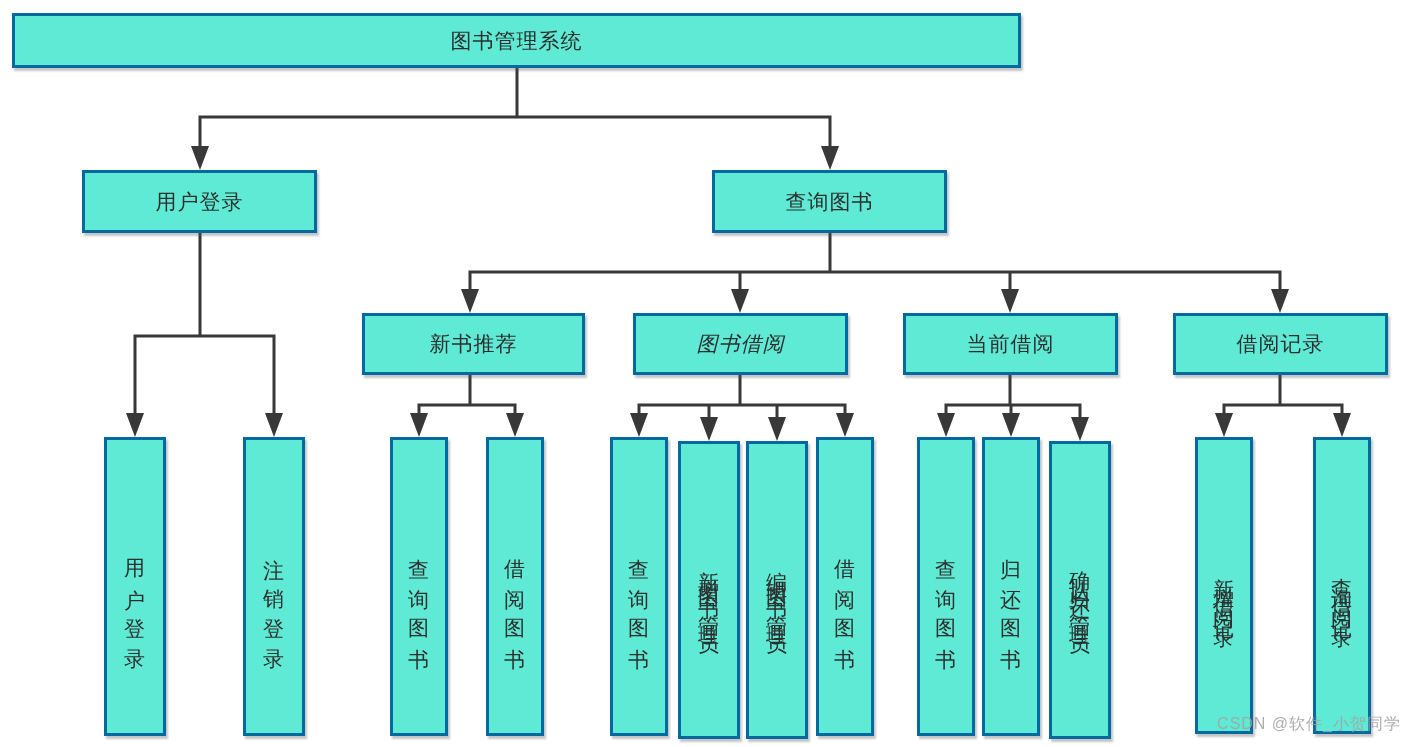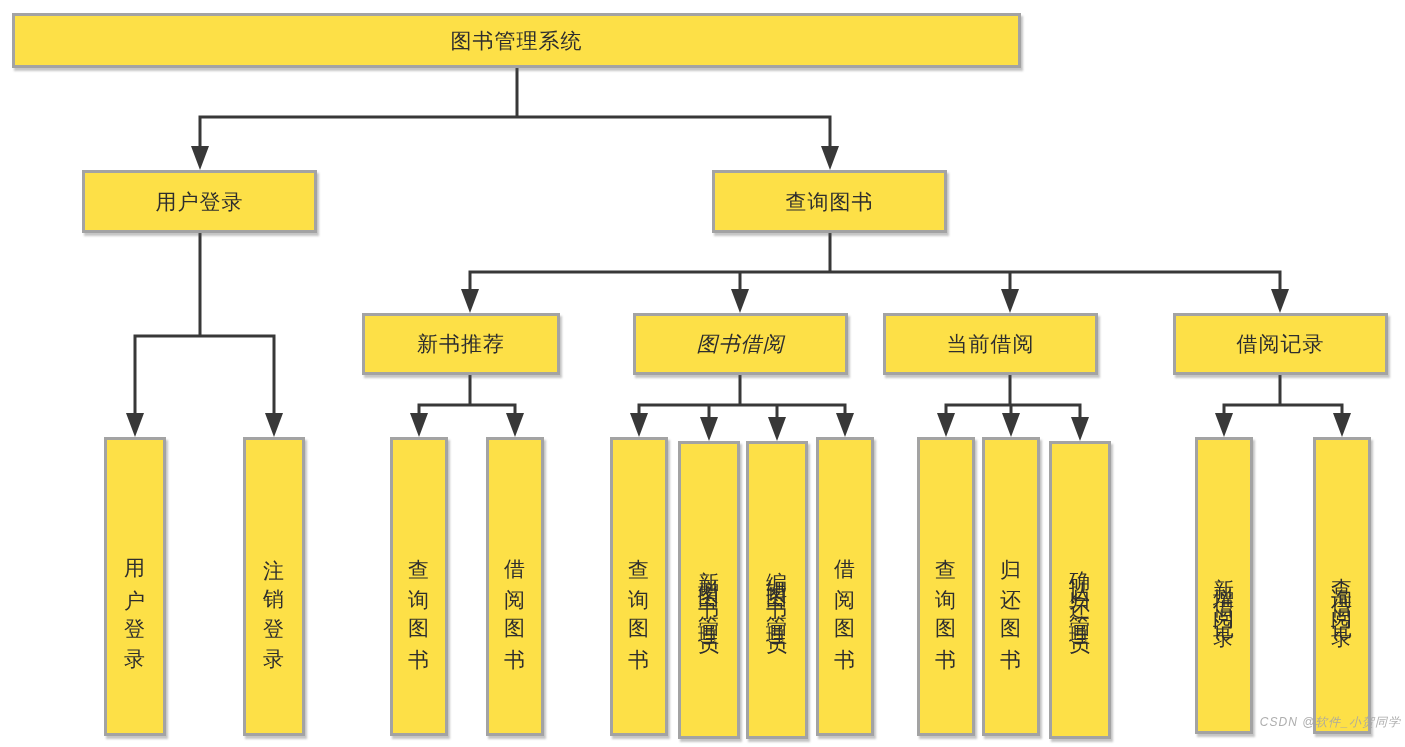--- a/index.html
+++ b/index.html
@@ -13,22 +13,22 @@
   }
   #connectors {
     position: absolute;
     left: 0; top: 0;
     width: 1405px; height: 747px;
     z-index: 1;
   }
   .box {
     position: absolute;
     box-sizing: border-box;
-    background: #fde047;
-    border: 3px solid #a3a3a3;
+    background: #5eead4;
+    border: 3px solid #0369a1;
     box-shadow: 2px 3px 2px rgba(90,90,90,0.35);
     display: flex;
     align-items: center;
     justify-content: center;
     color: #2e2e2e;
     z-index: 2;
   }
   .h-label {
     font-size: 21px;
     letter-spacing: 1px;
@@ -41,26 +41,25 @@
     line-height: 1;
     white-space: nowrap;
   }
   .vt-4 { letter-spacing: 30px; margin-top: 30px; }
   .vt-6 { letter-spacing: 10px; margin-top: 10px; }
   .vt-9 { letter-spacing: 9px;  margin-top: 9px;  }
   #watermark {
     position: absolute;
     right: 4px;
     top: 714px;
-    font-size: 12px;
+    font-size: 16px;
     color: rgba(165,165,165,0.9);
     letter-spacing: 1px;
     z-index: 5;
     white-space: nowrap;
-    font-style: italic;
   }
 </style>
 </head>
 <body>
 
 <div id="stage">
 
   <svg id="connectors" viewBox="0 0 1405 747" xmlns="http://www.w3.org/2000/svg">
       <path d="M517,68V117M200,117H830M200,117V152M830,117V152M200,233V336M135,336H274M135,336V419M274,336V419M830,233V272M470,272H1280M470,272V295M740,272V295M1010,272V295M1280,272V295M470,375V405M419,405H515M419,405V419M515,405V419M740,375V405M639,405H845M639,405V419M709,405V423M777,405V423M845,405V419M1010,375V405M946,405H1080M946,405V419M1011,405V419M1080,405V423M1280,375V405M1224,405H1342M1224,405V419M1342,405V419" fill="none" stroke="#383838" stroke-width="3" stroke-linecap="square"></path>
       <polygon points="191,146 209,146 200,170" fill="#383838"></polygon>
@@ -88,27 +87,27 @@
     <span class="h-label">图书管理系统</span>
   </div>
 
   <div class="box" style="left:82px; top:170px; width:235px; height:63px;">
     <span class="h-label">用户登录</span>
   </div>
   <div class="box" style="left:712px; top:170px; width:235px; height:63px;">
     <span class="h-label">查询图书</span>
   </div>
 
-  <div class="box" style="left:362px; top:313px; width:198px; height:62px;">
+  <div class="box" style="left:362px; top:313px; width:223px; height:62px;">
     <span class="h-label">新书推荐</span>
   </div>
   <div class="box" style="left:633px; top:313px; width:215px; height:62px;font-style:italic;">
     <span class="h-label">图书借阅</span>
   </div>
-  <div class="box" style="left:883px; top:313px; width:215px; height:62px;">
+  <div class="box" style="left:903px; top:313px; width:215px; height:62px;">
     <span class="h-label">当前借阅</span>
   </div>
   <div class="box" style="left:1173px; top:313px; width:215px; height:62px;">
     <span class="h-label">借阅记录</span>
   </div>
 
   <div class="box" style="left:104px; top:437px; width:62px; height:299px;">
     <span class="v-label vt-4">用户登录</span>
   </div>
   <div class="box" style="left:243px; top:437px; width:62px; height:299px;">

